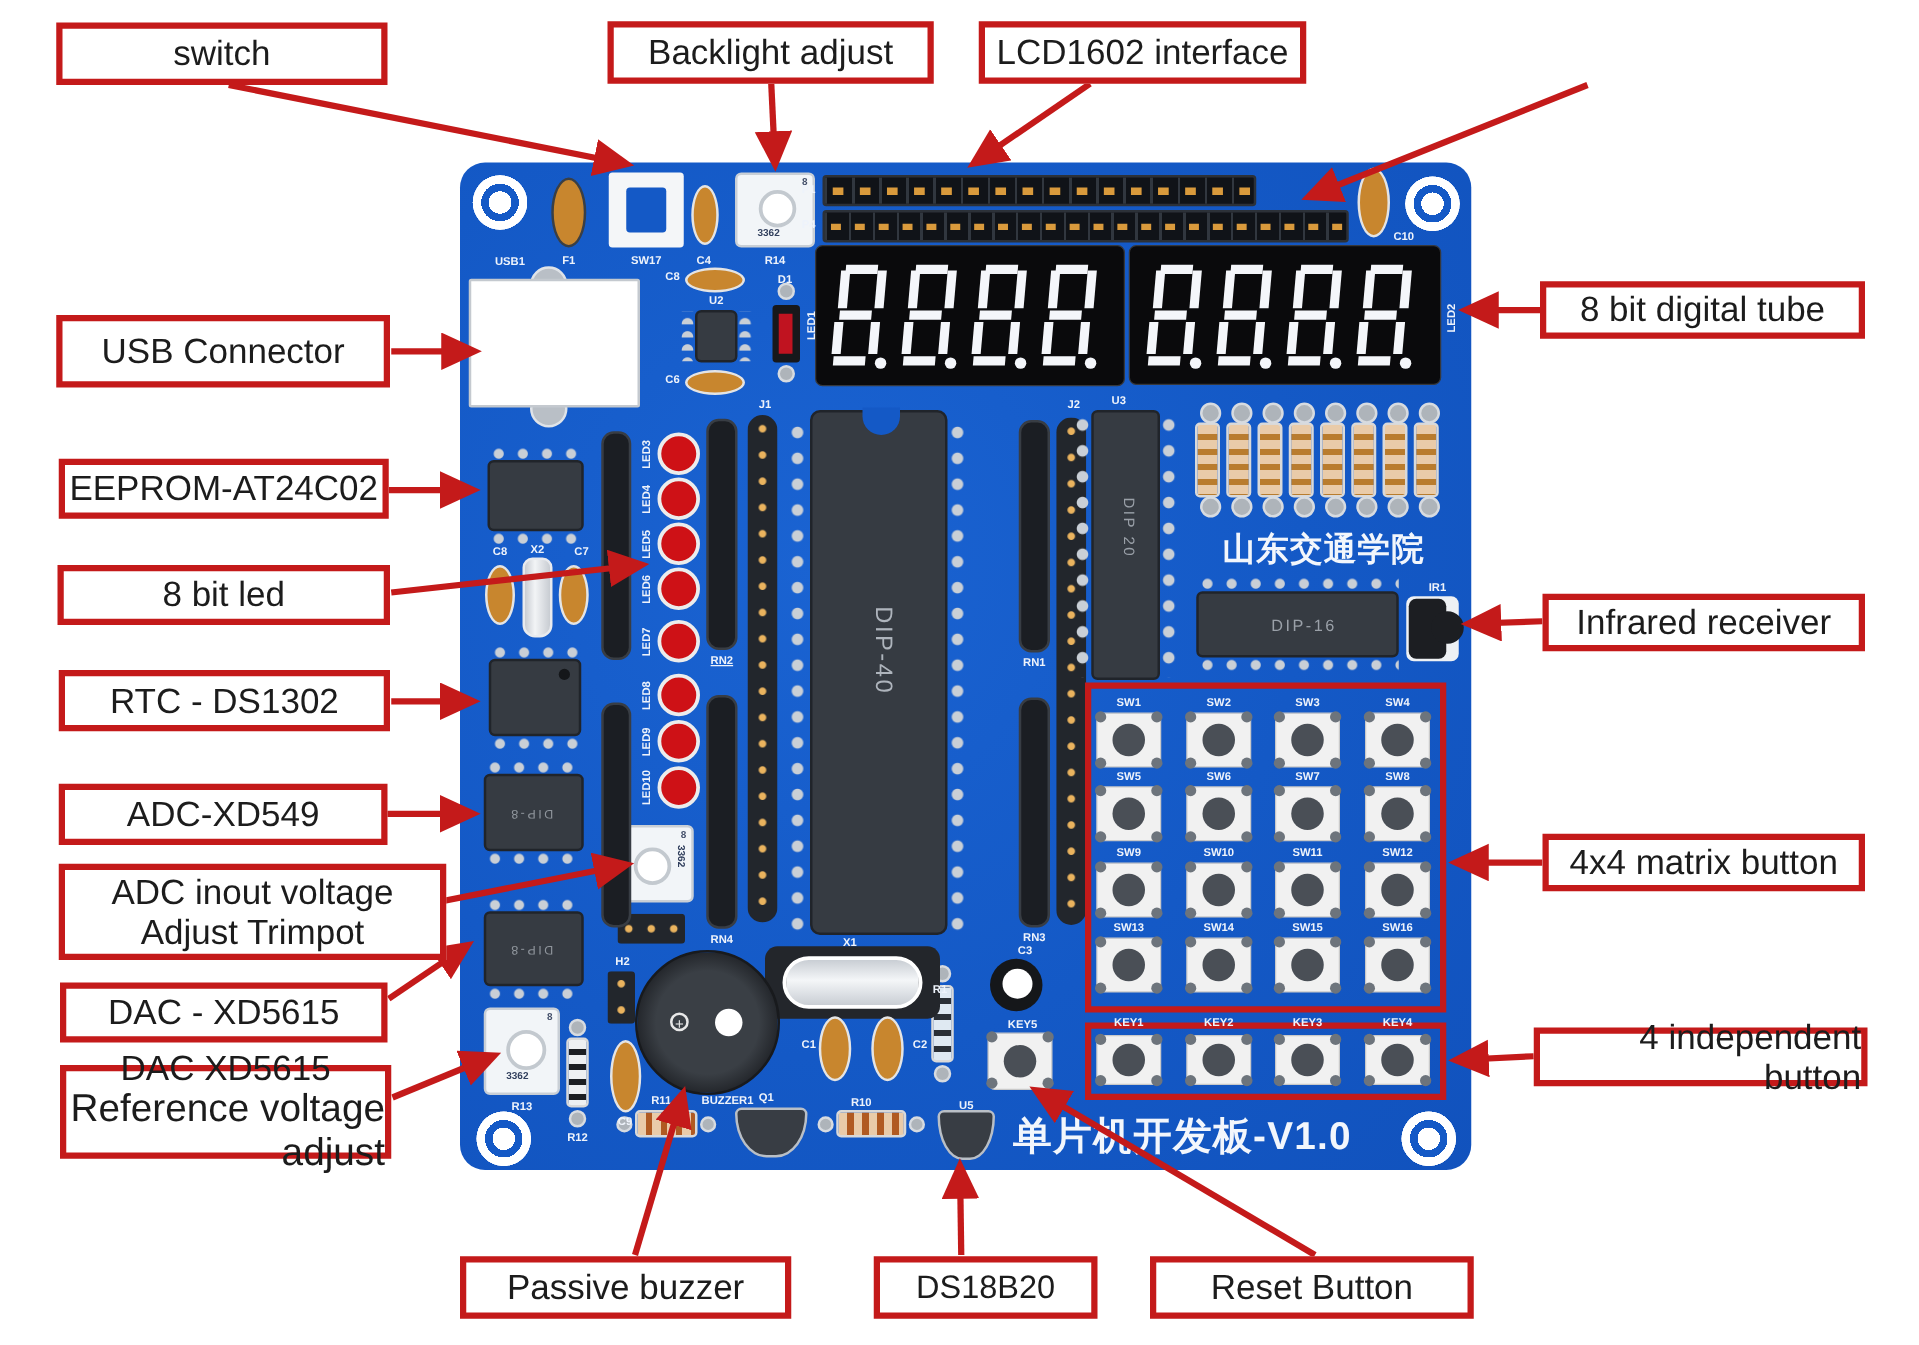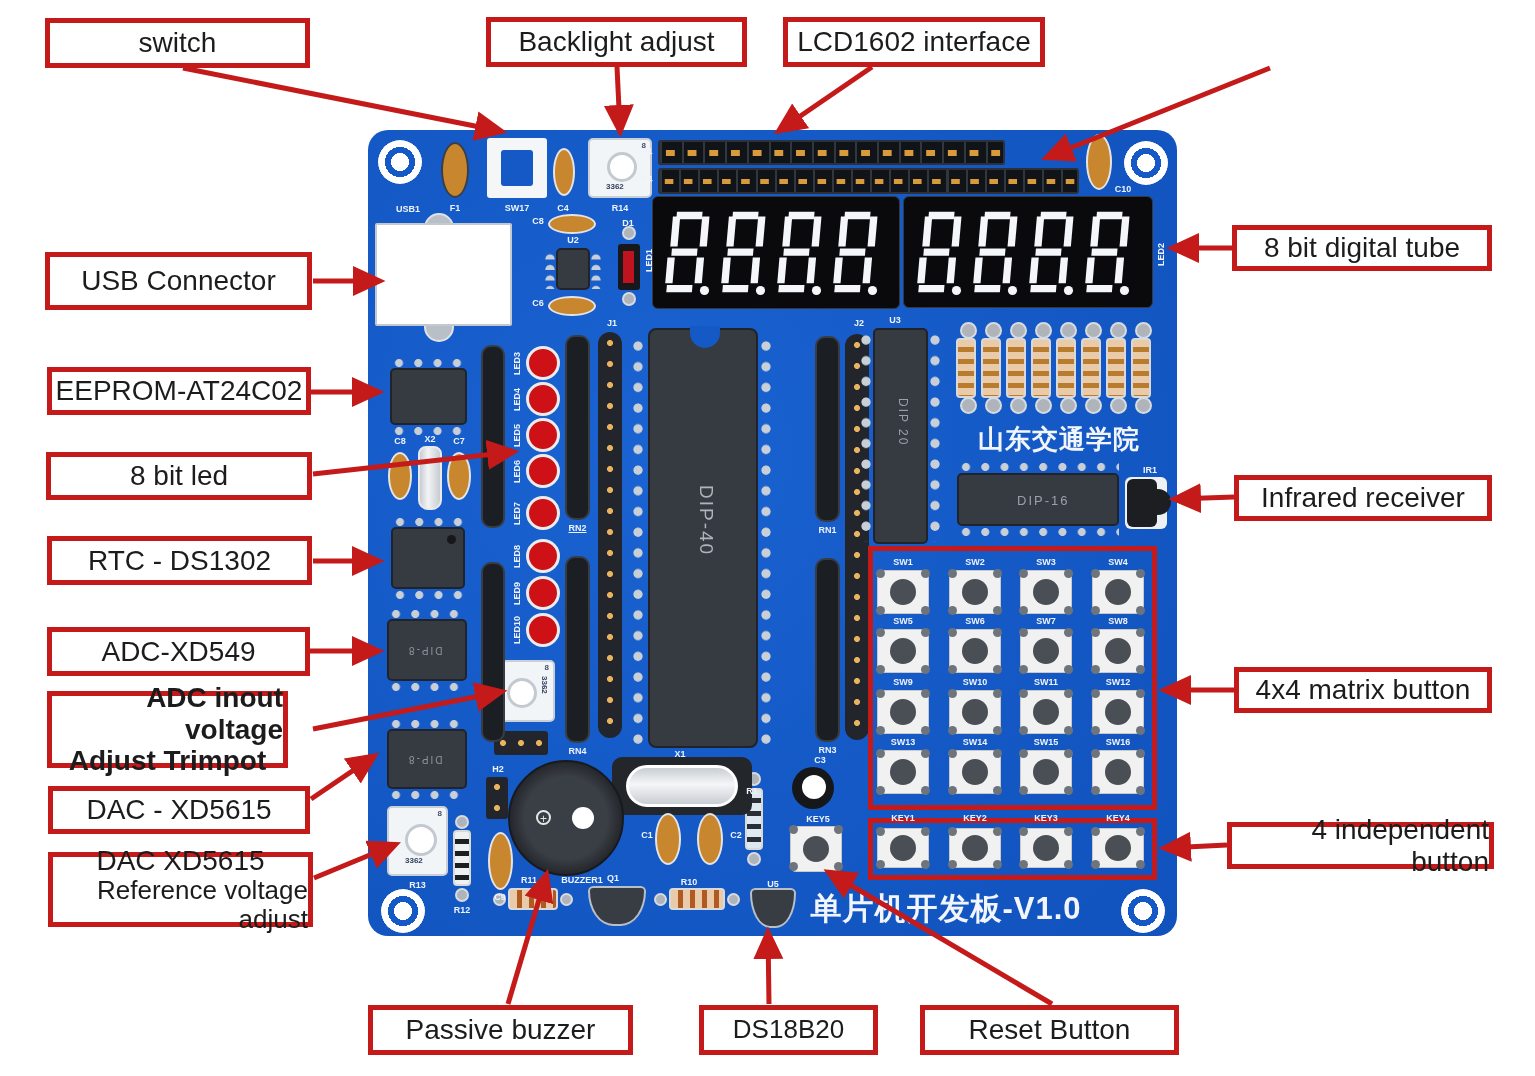--- a/index.html
+++ b/index.html
@@ -2,21 +2,21 @@
 <html><head>
 <meta charset="utf-8">
 <style>
   html,body{margin:0;padding:0;background:#fff;}
   #canvas{position:relative;width:1535px;height:1076px;background:#ffffff;
           font-family:"Liberation Sans",sans-serif;overflow:hidden;}
   
   .co{position:absolute;background:#fff;border:5px solid #c41a1a;box-sizing:border-box;
       display:flex;flex-direction:column;align-items:center;justify-content:center;
       color:#1c1c1c;font-size:28px;line-height:1.12;text-align:right;z-index:60;}
-  .co .l2{font-size:26px;}
+  .co .l2{font-size:31px;}
   
   #board{position:absolute;left:368px;top:130px;width:809px;height:806px;
          background:radial-gradient(circle at 35% 40%, #1a63d2 0%, #1459c6 55%, #1152bd 100%);
          border-radius:20px;z-index:1;}
   .abs{position:absolute;box-sizing:border-box;}
   .ref{position:absolute;color:#eef3fb;font-size:9px;font-weight:bold;text-align:center;
        white-space:nowrap;z-index:5;}
   .vt{writing-mode:vertical-rl;transform:rotate(180deg);} 
   .vd{writing-mode:vertical-rl;}                           
   .hole{border-radius:50%;background:radial-gradient(circle,#ffffff 0 9px,#1459c6 9px 15px,#ffffff 15px 22px,rgba(0,0,0,0) 22px);}
@@ -147,21 +147,21 @@
       <use href="#d7" x="660" y="80" width="48" height="86"></use>
       <use href="#d7" x="716" y="80" width="48" height="86"></use>
     </svg>
 
     <div class="abs pinrow" style="left:22px;top:228px;width:77px;height:10px;"></div>
     <div class="abs dip" style="left:22px;top:238px;width:77px;height:57px;"></div>
     <div class="abs pinrow" style="left:22px;top:296px;width:77px;height:10px;"></div>
 
     <span class="ref" style="left:20px;top:306px;width:24px;">C8</span>
     <span class="ref" style="left:50px;top:304px;width:24px;">X2</span>
-    <span class="ref" style="left:79px;top:306px;width:24px;">C7</span>
+    <span class="ref" style="left:79px;top:306px;width:24px;text-align:right;">C7</span>
     <div class="abs capv" style="left:20px;top:322px;width:24px;height:48px;"></div>
     <div class="abs" style="left:50px;top:316px;width:24px;height:64px;background:linear-gradient(90deg,#c8ccd2,#f2f4f6 40%,#c8ccd2);border:2px solid #e8eaee;border-radius:8px 8px 10px 10px;"></div>
     <div class="abs capv" style="left:79px;top:322px;width:24px;height:48px;"></div>
 
     <div class="abs pinrow" style="left:23px;top:387px;width:74px;height:10px;"></div>
     <div class="abs dip" style="left:23px;top:397px;width:74px;height:62px;">
       <div class="abs" style="right:7px;top:6px;width:9px;height:9px;border-radius:50%;background:#15171a;"></div>
     </div>
     <div class="abs pinrow" style="left:23px;top:460px;width:74px;height:10px;"></div>
 
@@ -404,21 +404,21 @@
     </div>
   <div class="co" style="left:46px;top:452px;width:266px;height:48px;">
       <span>8 bit led</span>
     </div>
   <div class="co" style="left:47px;top:536px;width:265px;height:49px;">
       <span>RTC - DS1302</span>
     </div>
   <div class="co" style="left:47px;top:627px;width:263px;height:49px;">
       <span>ADC-XD549</span>
     </div>
-  <div class="co" style="left:47px;top:691px;width:241px;height:77px;font-weight:bold;">
+  <div class="co" style="left:47px;top:691px;width:310px;height:77px;">
     <span>ADC inout voltage</span>
     <span>Adjust Trimpot</span>
   </div>
   <div class="co" style="left:48px;top:786px;width:262px;height:48px;">
       <span>DAC - XD5615</span>
     </div>
   <div class="co" style="left:48px;top:852px;width:265px;height:75px;">
     <span>DAC XD5615</span>
     <span class="l2">Reference voltage adjust</span>
   </div>

